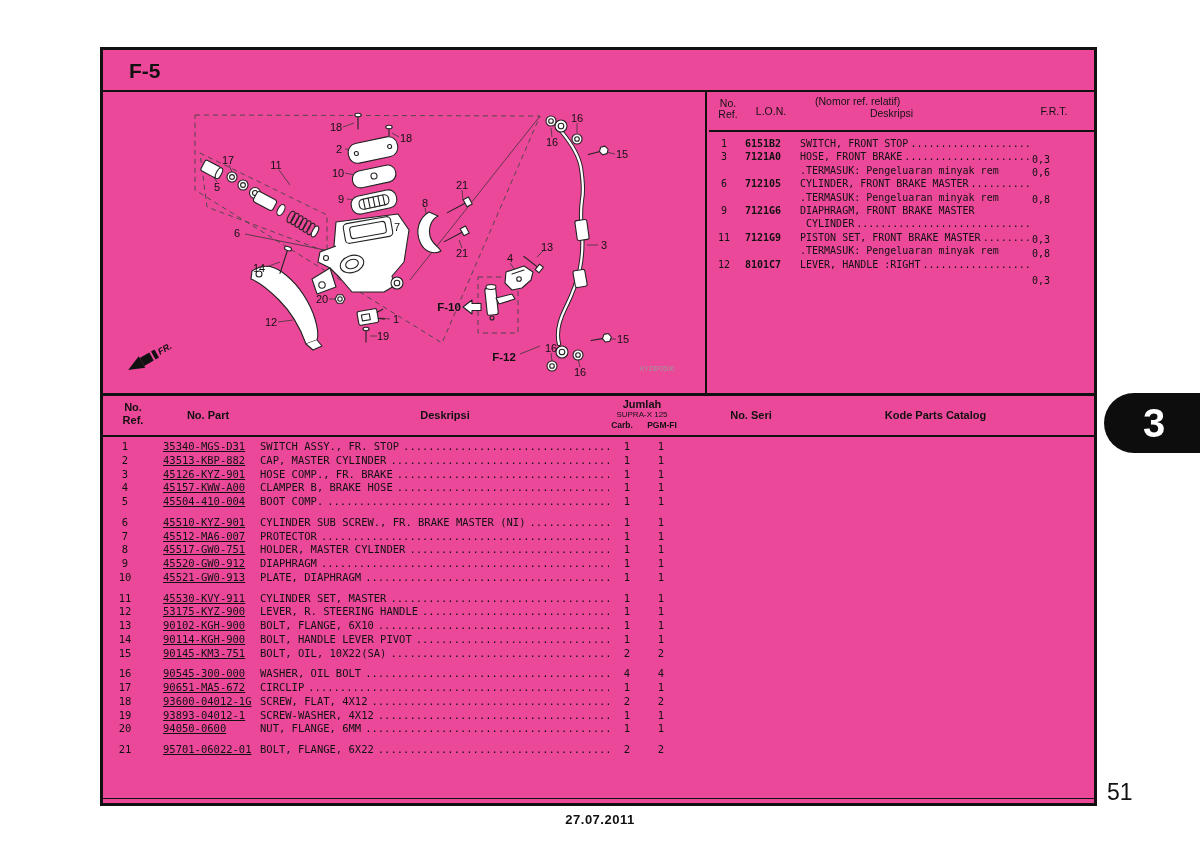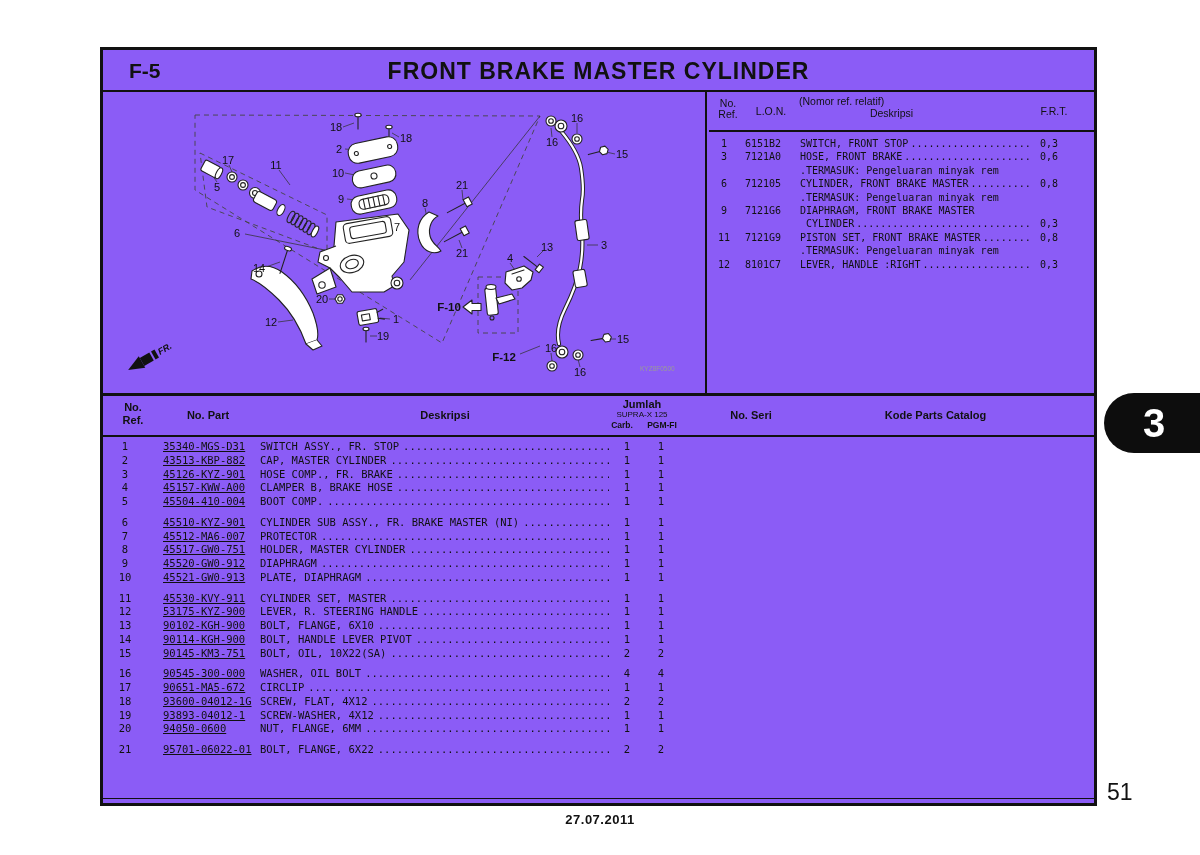--- a/index.html
+++ b/index.html
@@ -1,44 +1,44 @@
 <!DOCTYPE html>
 <html><head>
 <meta charset="utf-8">
 <style>
   html,body{margin:0;padding:0;background:#fff;}
   .page{position:relative;width:1200px;height:855px;background:#fff;overflow:hidden;
         font-family:"Liberation Sans",sans-serif;color:#111;}
   .box{position:absolute;left:100px;top:47px;width:997px;height:759px;
-       border:3px solid #111;box-sizing:border-box;background:#8b5cf6;}
+       border:3px solid #111;box-sizing:border-box;background:#ec4899;}
   
   .hdr{position:absolute;left:0;top:0;width:100%;height:42px;border-bottom:2px solid #111;box-sizing:border-box;}
   .hdr-code{position:absolute;left:26px;top:9px;font-size:21px;font-weight:bold;}
   .hdr-title{position:absolute;left:0;top:8px;width:100%;text-align:center;
              font-size:23px;font-weight:bold;letter-spacing:1px;}
   
   .diagram{position:absolute;left:0;top:42px;width:602px;height:301px;}
   .vdiv{position:absolute;left:602px;top:42px;width:2px;height:301px;background:#111;}
   
   .reftab{position:absolute;left:606px;top:42px;width:385px;height:301px;}
   .reftab .hl{position:absolute;top:38px;left:0;width:100%;height:1.5px;background:#111;}
   .rt-h{position:absolute;font-size:10.5px;line-height:11px;}
   .rt-ref{left:4px;top:6px;width:30px;text-align:center;}
   .rt-lon{left:34px;top:14px;width:56px;text-align:center;}
-  .rt-note{left:90px;top:4px;}
+  .rt-note{left:106px;top:4px;}
   .rt-desc{left:90px;top:16px;width:185px;text-align:center;}
   .rt-frt{left:320px;top:14px;width:50px;text-align:center;}
   #ref-rows{position:absolute;top:45px;left:0;width:100%;
             font-family:"DejaVu Sans Mono",monospace;font-size:10px;}
   .rrow{display:flex;height:13.4px;line-height:13.4px;white-space:pre;padding-right:28px;}
   .rr-ref{width:30px;text-align:center;flex:none;}
-  .rr-lon{width:57px;padding-left:6px;box-sizing:border-box;flex:none;}
+  .rr-lon{width:57px;padding-left:6px;box-sizing:border-box;flex:none;font-weight:bold;}
   .rr-desc{margin-left:4px;flex:none;white-space:pre;}
   .rr-lead{flex:1;overflow:hidden;white-space:nowrap;margin-left:2px;}
-  .rr-frt{width:34px;text-align:center;flex:none;}
+  .rr-frt{width:34px;text-align:left;flex:none;margin-top:16px;}
   
   .ptab-head{position:absolute;left:0;top:343px;width:100%;height:44px;
              border-top:3px solid #111;border-bottom:2px solid #111;box-sizing:border-box;
              font-weight:bold;font-size:11px;}
   .ph{position:absolute;text-align:center;}
   .ph-ref{left:10px;top:5px;width:40px;line-height:13px;}
   .ph-part{left:60px;top:13px;width:90px;}
   .ph-desc{left:282px;top:13px;width:120px;}
   .ph-jumlah{left:499px;top:2px;width:80px;}
   .ph-model{left:499px;top:14px;width:80px;font-size:8px;font-weight:normal;}
@@ -78,21 +78,20 @@
   .dcode{font-family:"Liberation Sans",sans-serif;font-size:6.5px;fill:#9a9a9a;}
 </style>
 </head>
 <body>
 
 <div class="page">
   <div class="box">
 
     <div class="hdr">
       <div class="hdr-code">F-5</div>
-      <div class="hdr-title">FRONT BRAKE MASTER CYLINDER</div>
     </div>
 
     <svg class="diagram" viewBox="103 92 602 301" preserveAspectRatio="none">
 
       <path class="dash" d="M195,115 L540,116 L442,343 L195,190 Z"></path>
       <path class="dash" d="M200,153 L327,215 L327,252 L207,207 Z"></path>
       <rect class="dash" x="478" y="277" width="40" height="56"></rect>
       <line class="thin" x1="540" y1="116" x2="410" y2="280"></line>
 
       <path class="thin" d="M343,127 L354,123 M399,137 L392,133 M345,149 L356,150 M345,173 L355,175 M347,199 L356,200 M391,227 L384,226 M229,165 L232,172 M217,182 L212,175 M279,170 L290,185 M245,234 L325,250 M266,267 L280,262 M329,299 L336,299 M278,322 L293,320 M390,319 L380,318 M377,336 L370,336 M425,208 L427,218 M462,190 L463,200 M462,248 L459,240 M544,250 L537,257 M510,263 L517,273 M598,245 L587,245 M615,154 L606,152 M616,339 L609,339 M577,123 L577,133 M552,137 L551,128 M551,353 L552,361 M580,367 L578,359 M520,354 L540,346"></path>
@@ -340,21 +339,21 @@
       <div class="ph ph-seri">No. Seri</div>
       <div class="ph ph-cat">Kode Parts Catalog</div>
     </div>
 
     <div id="parts-rows">
         <div class="prow"><span class="pr-ref">1</span><span class="pr-part">35340-MGS-D31</span><span class="pr-desc">SWITCH ASSY., FR. STOP</span><span class="pr-lead">........................................................................................................................</span><span class="pr-q">1</span><span class="pr-q pr-q2">1</span></div>
         <div class="prow"><span class="pr-ref">2</span><span class="pr-part">43513-KBP-882</span><span class="pr-desc">CAP, MASTER CYLINDER</span><span class="pr-lead">........................................................................................................................</span><span class="pr-q">1</span><span class="pr-q pr-q2">1</span></div>
         <div class="prow"><span class="pr-ref">3</span><span class="pr-part">45126-KYZ-901</span><span class="pr-desc">HOSE COMP., FR. BRAKE</span><span class="pr-lead">........................................................................................................................</span><span class="pr-q">1</span><span class="pr-q pr-q2">1</span></div>
         <div class="prow"><span class="pr-ref">4</span><span class="pr-part">45157-KWW-A00</span><span class="pr-desc">CLAMPER B, BRAKE HOSE</span><span class="pr-lead">........................................................................................................................</span><span class="pr-q">1</span><span class="pr-q pr-q2">1</span></div>
         <div class="prow"><span class="pr-ref">5</span><span class="pr-part">45504-410-004</span><span class="pr-desc">BOOT COMP.</span><span class="pr-lead">........................................................................................................................</span><span class="pr-q">1</span><span class="pr-q pr-q2">1</span></div>
-        <div class="prow gap"><span class="pr-ref">6</span><span class="pr-part">45510-KYZ-901</span><span class="pr-desc">CYLINDER SUB ASSY., FR. BRAKE MASTER (NI)</span><span class="pr-lead">........................................................................................................................</span><span class="pr-q">1</span><span class="pr-q pr-q2">1</span></div>
+        <div class="prow gap"><span class="pr-ref">6</span><span class="pr-part">45510-KYZ-901</span><span class="pr-desc">CYLINDER SUB SCREW., FR. BRAKE MASTER (NI)</span><span class="pr-lead">........................................................................................................................</span><span class="pr-q">1</span><span class="pr-q pr-q2">1</span></div>
         <div class="prow"><span class="pr-ref">7</span><span class="pr-part">45512-MA6-007</span><span class="pr-desc">PROTECTOR</span><span class="pr-lead">........................................................................................................................</span><span class="pr-q">1</span><span class="pr-q pr-q2">1</span></div>
         <div class="prow"><span class="pr-ref">8</span><span class="pr-part">45517-GW0-751</span><span class="pr-desc">HOLDER, MASTER CYLINDER</span><span class="pr-lead">........................................................................................................................</span><span class="pr-q">1</span><span class="pr-q pr-q2">1</span></div>
         <div class="prow"><span class="pr-ref">9</span><span class="pr-part">45520-GW0-912</span><span class="pr-desc">DIAPHRAGM</span><span class="pr-lead">........................................................................................................................</span><span class="pr-q">1</span><span class="pr-q pr-q2">1</span></div>
         <div class="prow"><span class="pr-ref">10</span><span class="pr-part">45521-GW0-913</span><span class="pr-desc">PLATE, DIAPHRAGM</span><span class="pr-lead">........................................................................................................................</span><span class="pr-q">1</span><span class="pr-q pr-q2">1</span></div>
         <div class="prow gap"><span class="pr-ref">11</span><span class="pr-part">45530-KVY-911</span><span class="pr-desc">CYLINDER SET, MASTER</span><span class="pr-lead">........................................................................................................................</span><span class="pr-q">1</span><span class="pr-q pr-q2">1</span></div>
         <div class="prow"><span class="pr-ref">12</span><span class="pr-part">53175-KYZ-900</span><span class="pr-desc">LEVER, R. STEERING HANDLE</span><span class="pr-lead">........................................................................................................................</span><span class="pr-q">1</span><span class="pr-q pr-q2">1</span></div>
         <div class="prow"><span class="pr-ref">13</span><span class="pr-part">90102-KGH-900</span><span class="pr-desc">BOLT, FLANGE, 6X10</span><span class="pr-lead">........................................................................................................................</span><span class="pr-q">1</span><span class="pr-q pr-q2">1</span></div>
         <div class="prow"><span class="pr-ref">14</span><span class="pr-part">90114-KGH-900</span><span class="pr-desc">BOLT, HANDLE LEVER PIVOT</span><span class="pr-lead">........................................................................................................................</span><span class="pr-q">1</span><span class="pr-q pr-q2">1</span></div>
         <div class="prow"><span class="pr-ref">15</span><span class="pr-part">90145-KM3-751</span><span class="pr-desc">BOLT, OIL, 10X22(SA)</span><span class="pr-lead">........................................................................................................................</span><span class="pr-q">2</span><span class="pr-q pr-q2">2</span></div>
         <div class="prow gap"><span class="pr-ref">16</span><span class="pr-part">90545-300-000</span><span class="pr-desc">WASHER, OIL BOLT</span><span class="pr-lead">........................................................................................................................</span><span class="pr-q">4</span><span class="pr-q pr-q2">4</span></div>

